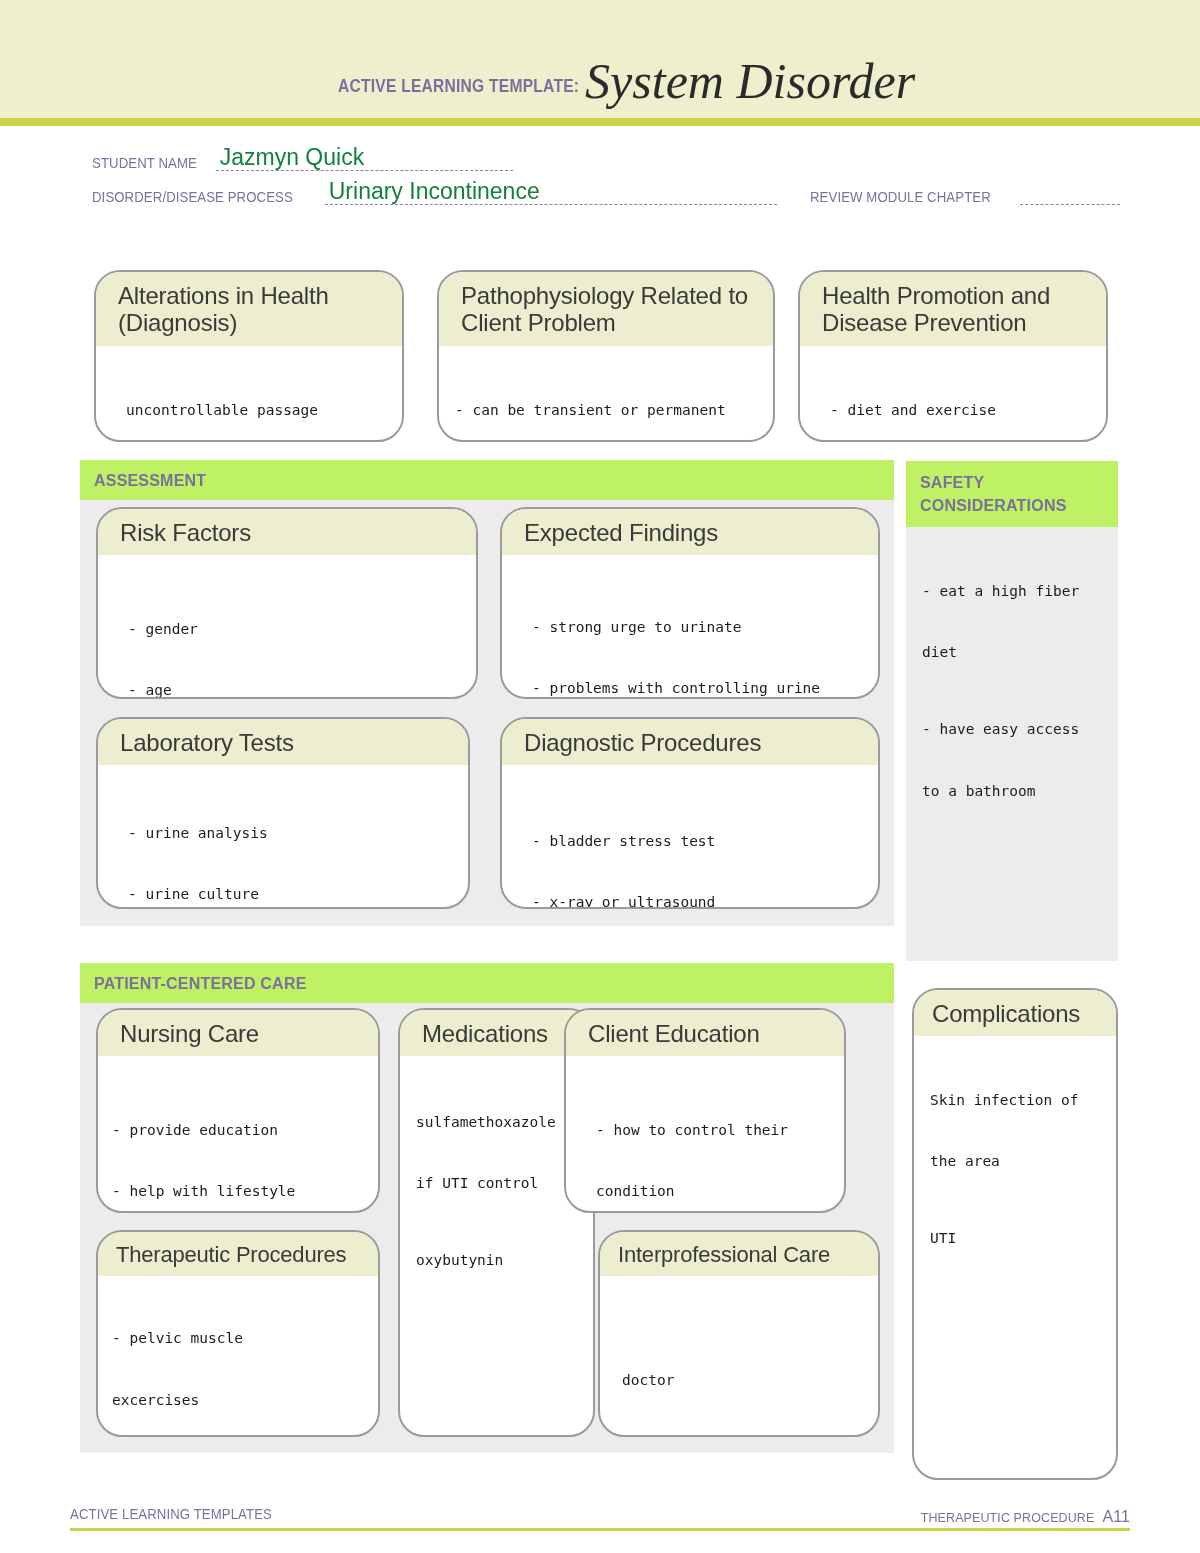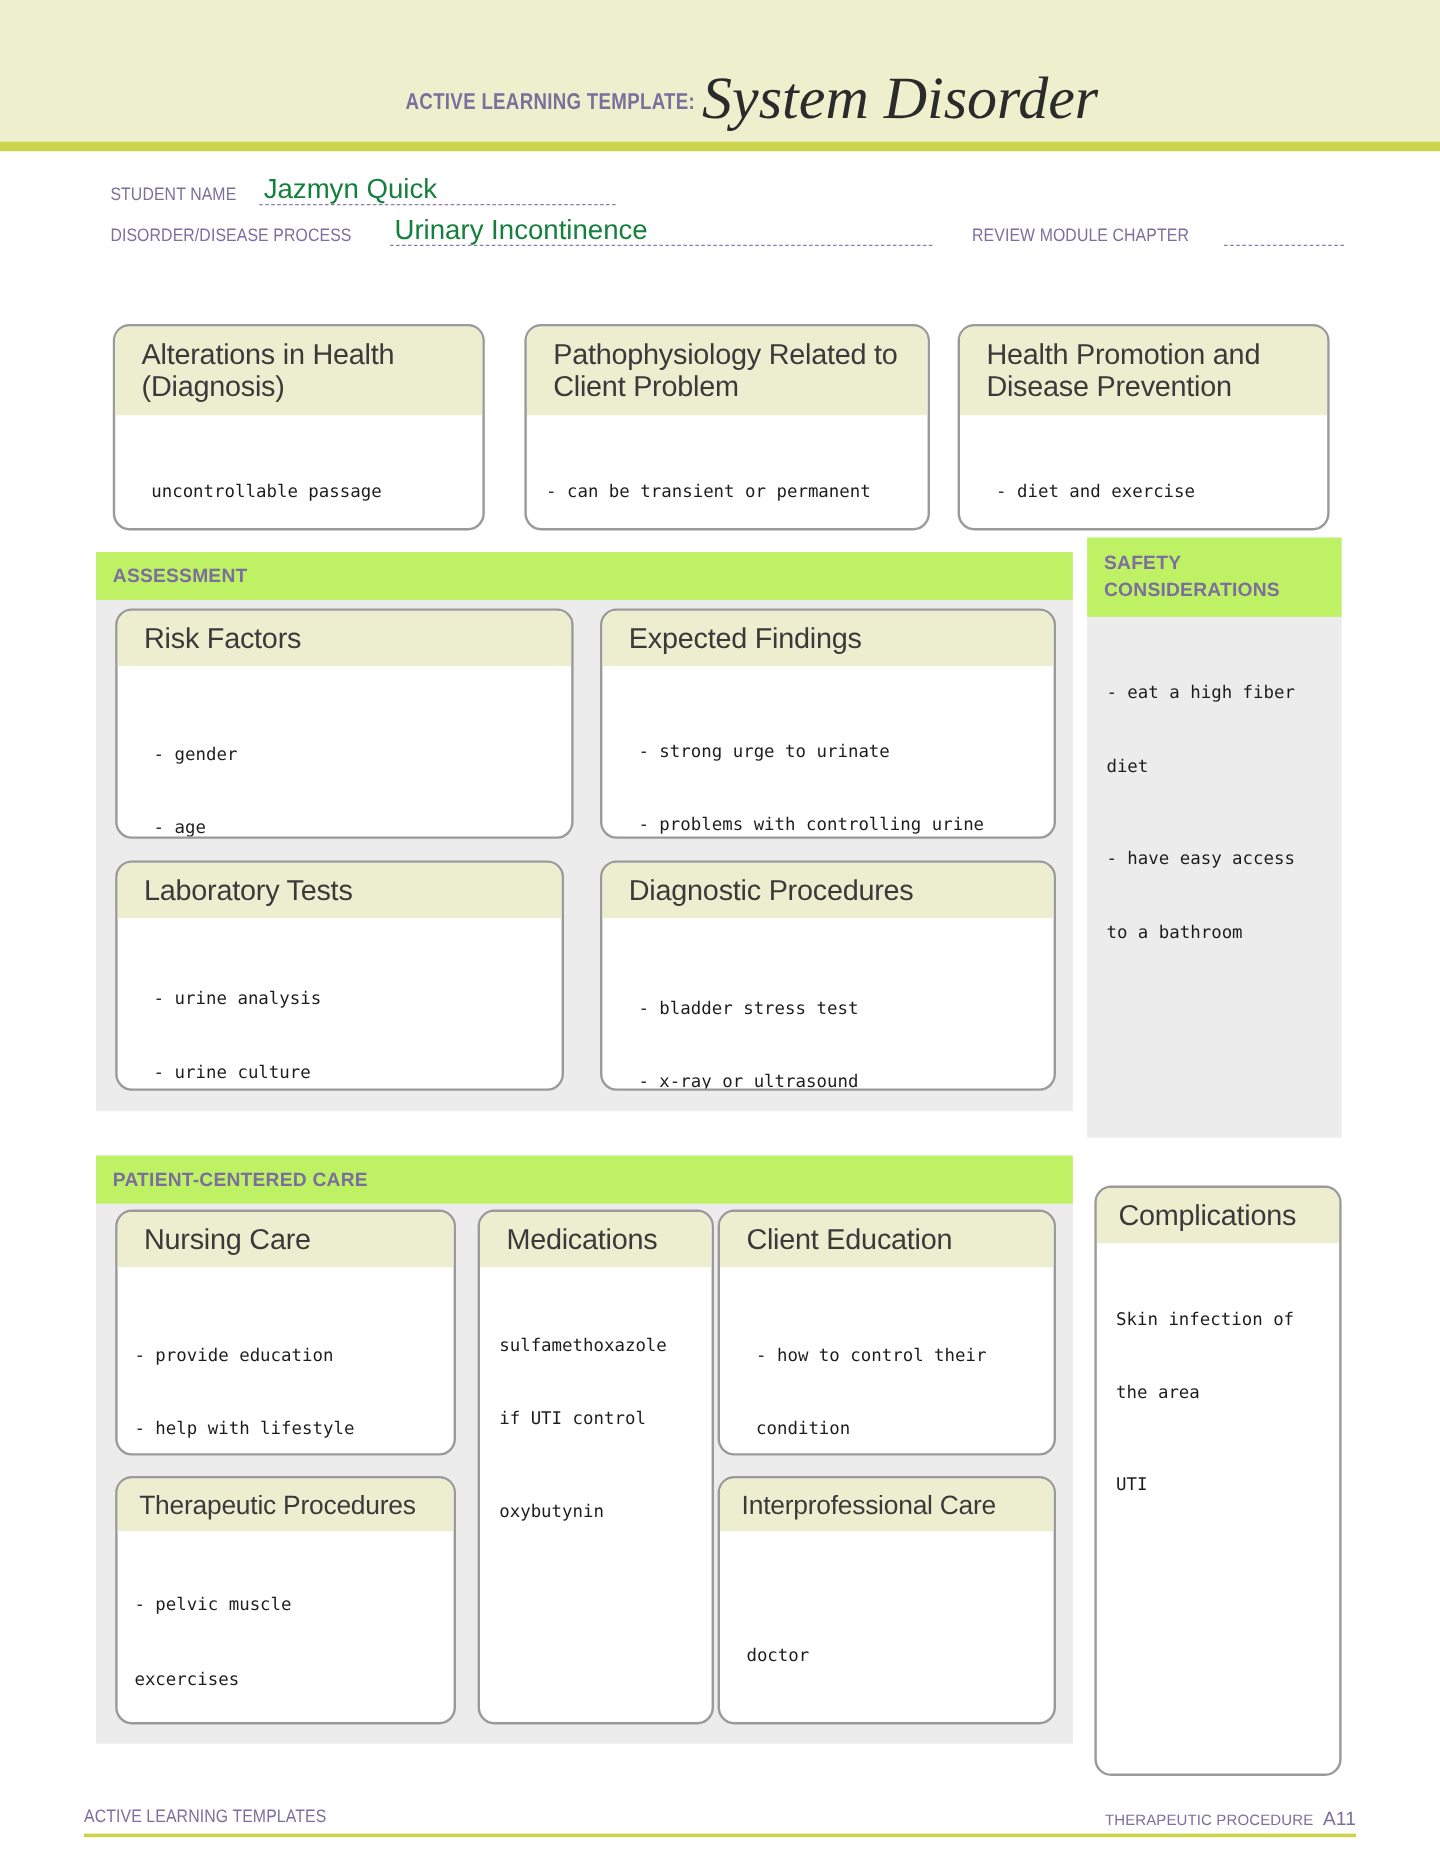--- a/index.html
+++ b/index.html
@@ -56,21 +56,21 @@
   .w-name { width: 297px; }
   .w-dis  { width: 452px; }
   .w-chap { width: 100px; }
   .spacer-inline { display: inline-block; width: 24px; }
 
   
   .card {
     position: absolute;
     background: #ffffff;
     border: 2px solid #9a9a9a;
-    border-radius: 14px;
+    border-radius: 26px;
     overflow: hidden;
   }
   .card-hd {
     background: #eceecf;
     padding: 10px 0 9px 22px;
     font-size: 24px; color: #3a3a3a; line-height: 1.14;
     letter-spacing: -.2px;
   }
   .card-hd.sm { font-size: 22px; }
   .card-bd {
@@ -165,21 +165,21 @@
 
   <div class="card" style="left:798px; top:270px; width:310px; height:172px;">
     <div class="card-hd">Health Promotion and
 Disease Prevention</div>
     <div class="card-bd ind">
       <p>- diet and exercise</p>
       
     </div>
   </div>
 
-  <div class="panel" style="left:906px; top:448px; width:212px; height:500px;">
+  <div class="panel" style="left:906px; top:461px; width:212px; height:500px;">
     <div class="panel-hd two">SAFETY
 CONSIDERATIONS</div>
     <div class="card-bd" style="padding:12px 10px 0 16px;">
       <p>- eat a high fiber</p>
       <p>diet</p>
       <p class="gap">- have easy access</p>
       <p>to a bathroom</p>
     </div>
   </div>
 
@@ -236,21 +236,21 @@
 
   <div class="card" style="left:398px; top:1008px; width:197px; height:429px;">
     <div class="card-hd">Medications</div>
     <div class="card-bd" style="padding-left:16px; padding-top:14px;">
       <p>sulfamethoxazole</p>
       <p>if UTI control</p>
       <p class="gap">oxybutynin</p>
     </div>
   </div>
 
-  <div class="card" style="left:598px; top:1008px; width:282px; height:205px;">
+  <div class="card" style="left:564px; top:1008px; width:282px; height:205px;">
     <div class="card-hd">Client Education</div>
     <div class="card-bd ind" style="padding-top:22px;">
       <p>- how to control their</p>
       <p>condition</p>
     </div>
   </div>
 
   <div class="card" style="left:96px; top:1230px; width:284px; height:207px;">
     <div class="card-hd sm" style="padding-left:18px;">Therapeutic Procedures</div>
     <div class="card-bd" style="padding-left:14px; padding-top:11px;">

